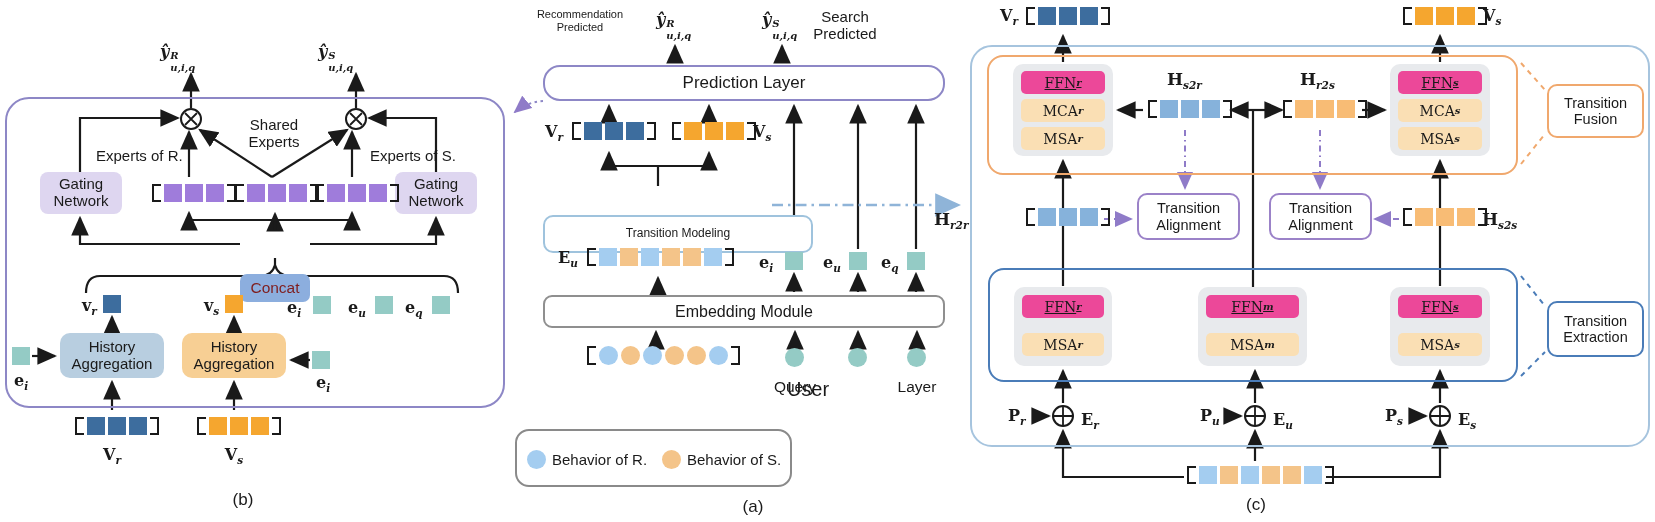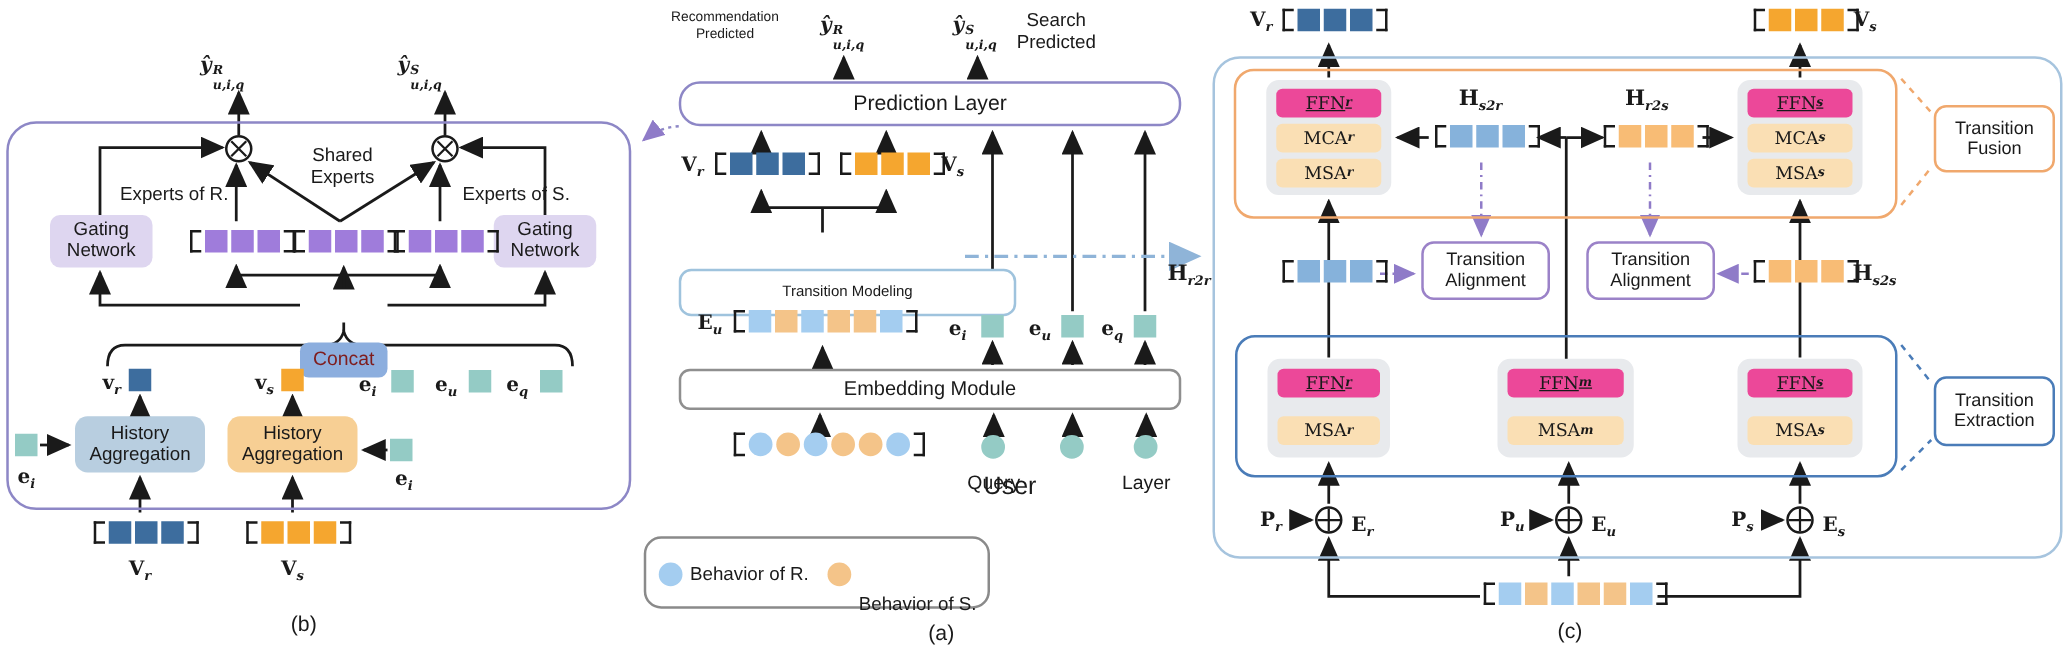--- a/index.html
+++ b/index.html
@@ -327,21 +327,21 @@
   <span class="ci single" style="left:848px; top:348px; background:#94cbc5;"></span>
   <span class="ci single" style="left:907px; top:348px; background:#94cbc5;"></span>
   <div class="lbl cc" style="left:795px; top:378px; font-size:15.5px;">Query</div>
   <div class="lbl cc" style="left:808px; top:378px; font-size:20px;">User</div>
   <div class="lbl cc" style="left:917px; top:378px; font-size:15.5px;">Layer</div>
 
   <div class="box" style="left:515px; top:429px; width:277px; height:58px; border:2.5px solid #8a8a8a; border-radius:14px; background:transparent;"></div>
   <span class="ci single" style="left:527px; top:450px; background:#a4cdf0;"></span>
   <div class="lbl" style="left:552px; top:451px; font-size:15px;">Behavior of R.</div>
   <span class="ci single" style="left:662px; top:450px; background:#f4c489;"></span>
-  <div class="lbl" style="left:687px; top:451px; font-size:15px;margin-top:24px;">Behavior of S.</div>
+  <div class="lbl" style="left:687px; top:451px; font-size:15px;">Behavior of S.</div>
 
   <div class="caption cc" style="left:753px; top:497px;">(a)</div>
 
   <div class="box noborder" style="left:970px; top:45px; width:680px; height:402px; border:2.5px solid #a6c4de; border-radius:22px; background:transparent;"></div>
 
   <div class="mlbl" style="left:1000px; top:8px;"><span class="mm">V</span><sub class="sb">r</sub></div>
   <div class="vec" style="left:1023px; top:2px;">
       <span class="sq" style="background: rgb(61, 109, 158);"></span>
       <span class="sq" style="background: rgb(61, 109, 158);"></span>
       <span class="sq" style="background: rgb(61, 109, 158);"></span>

